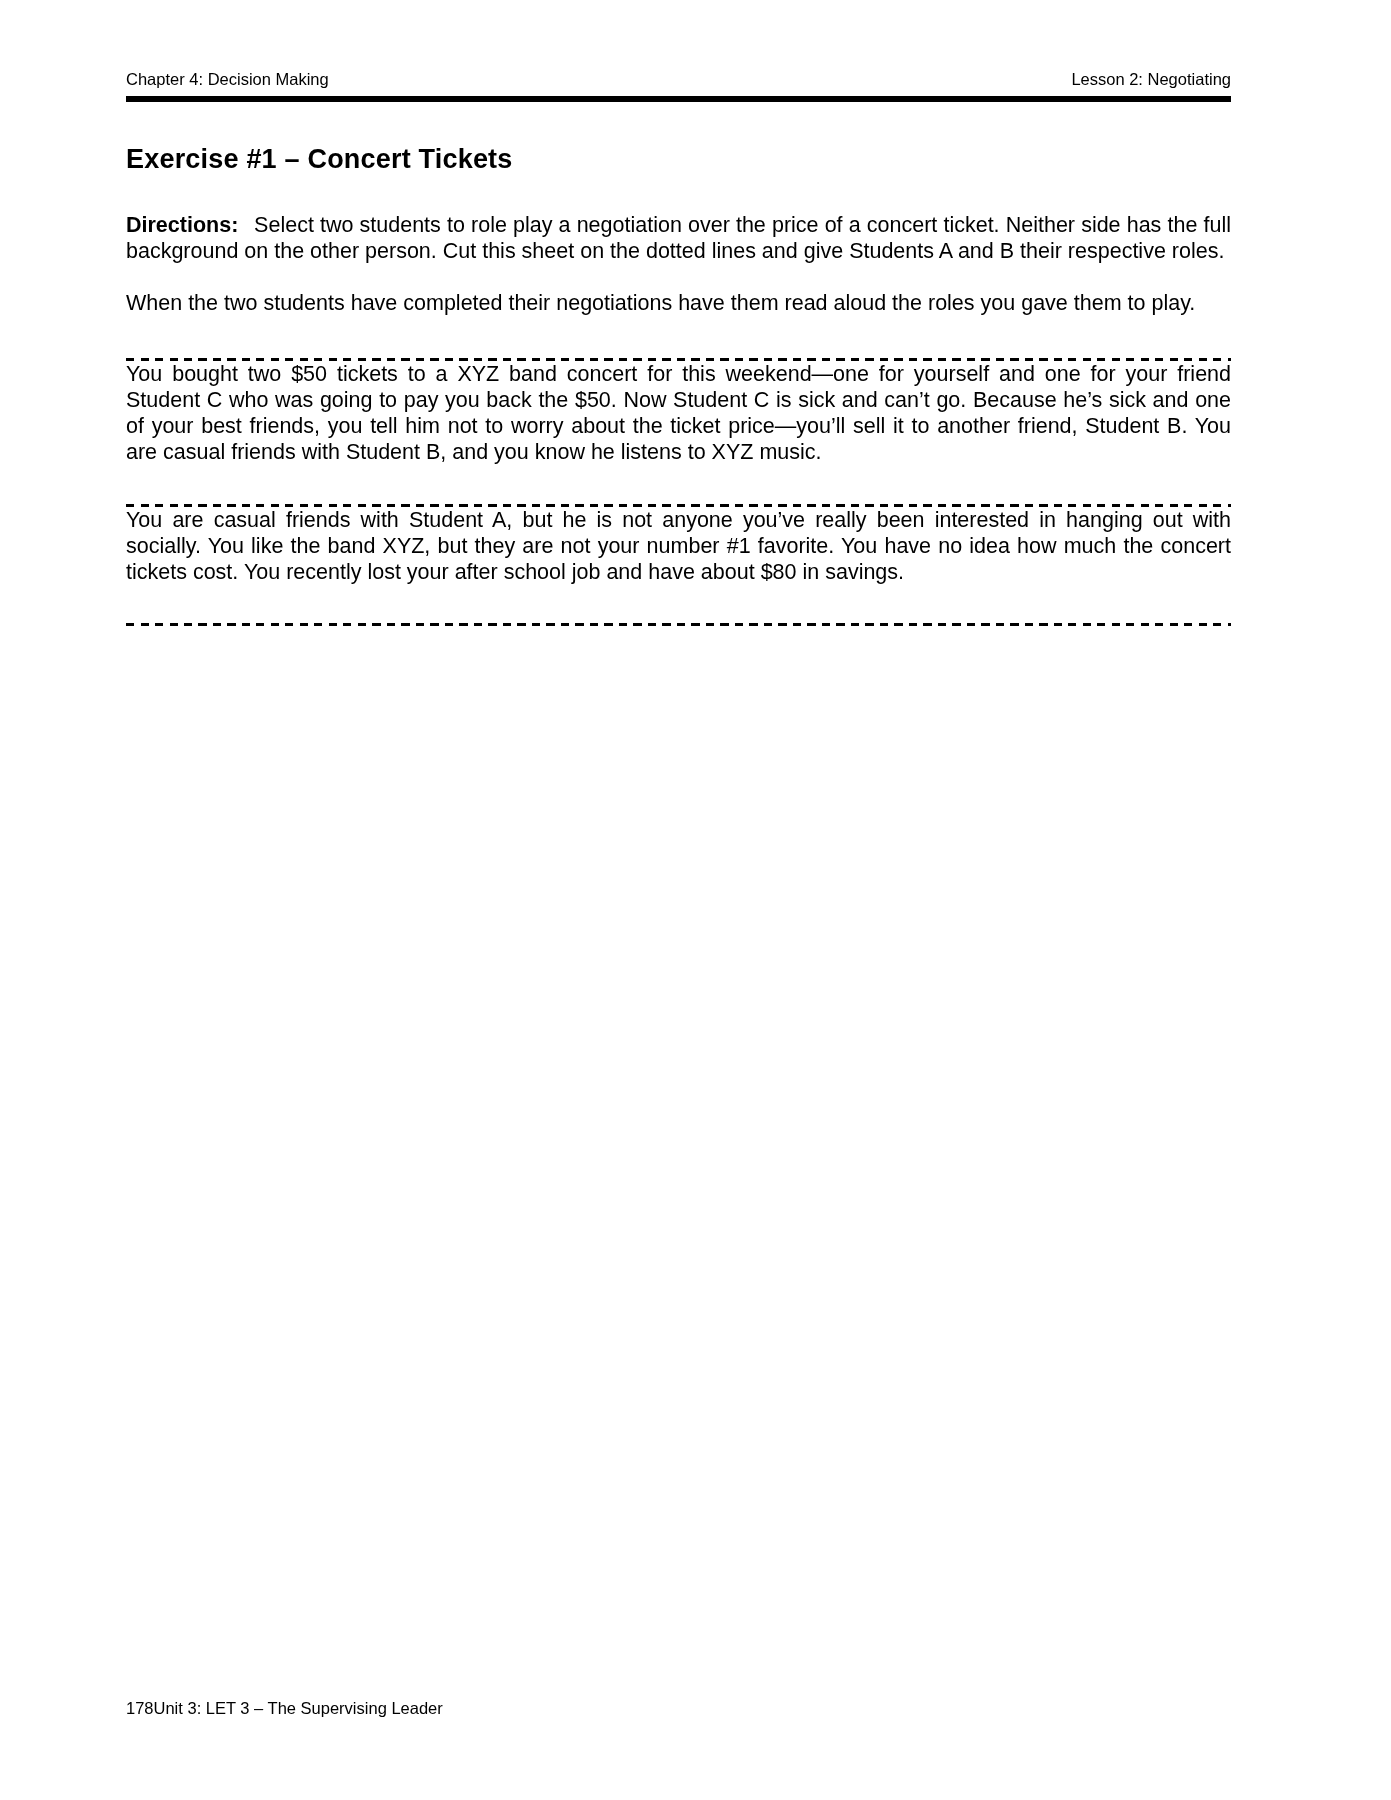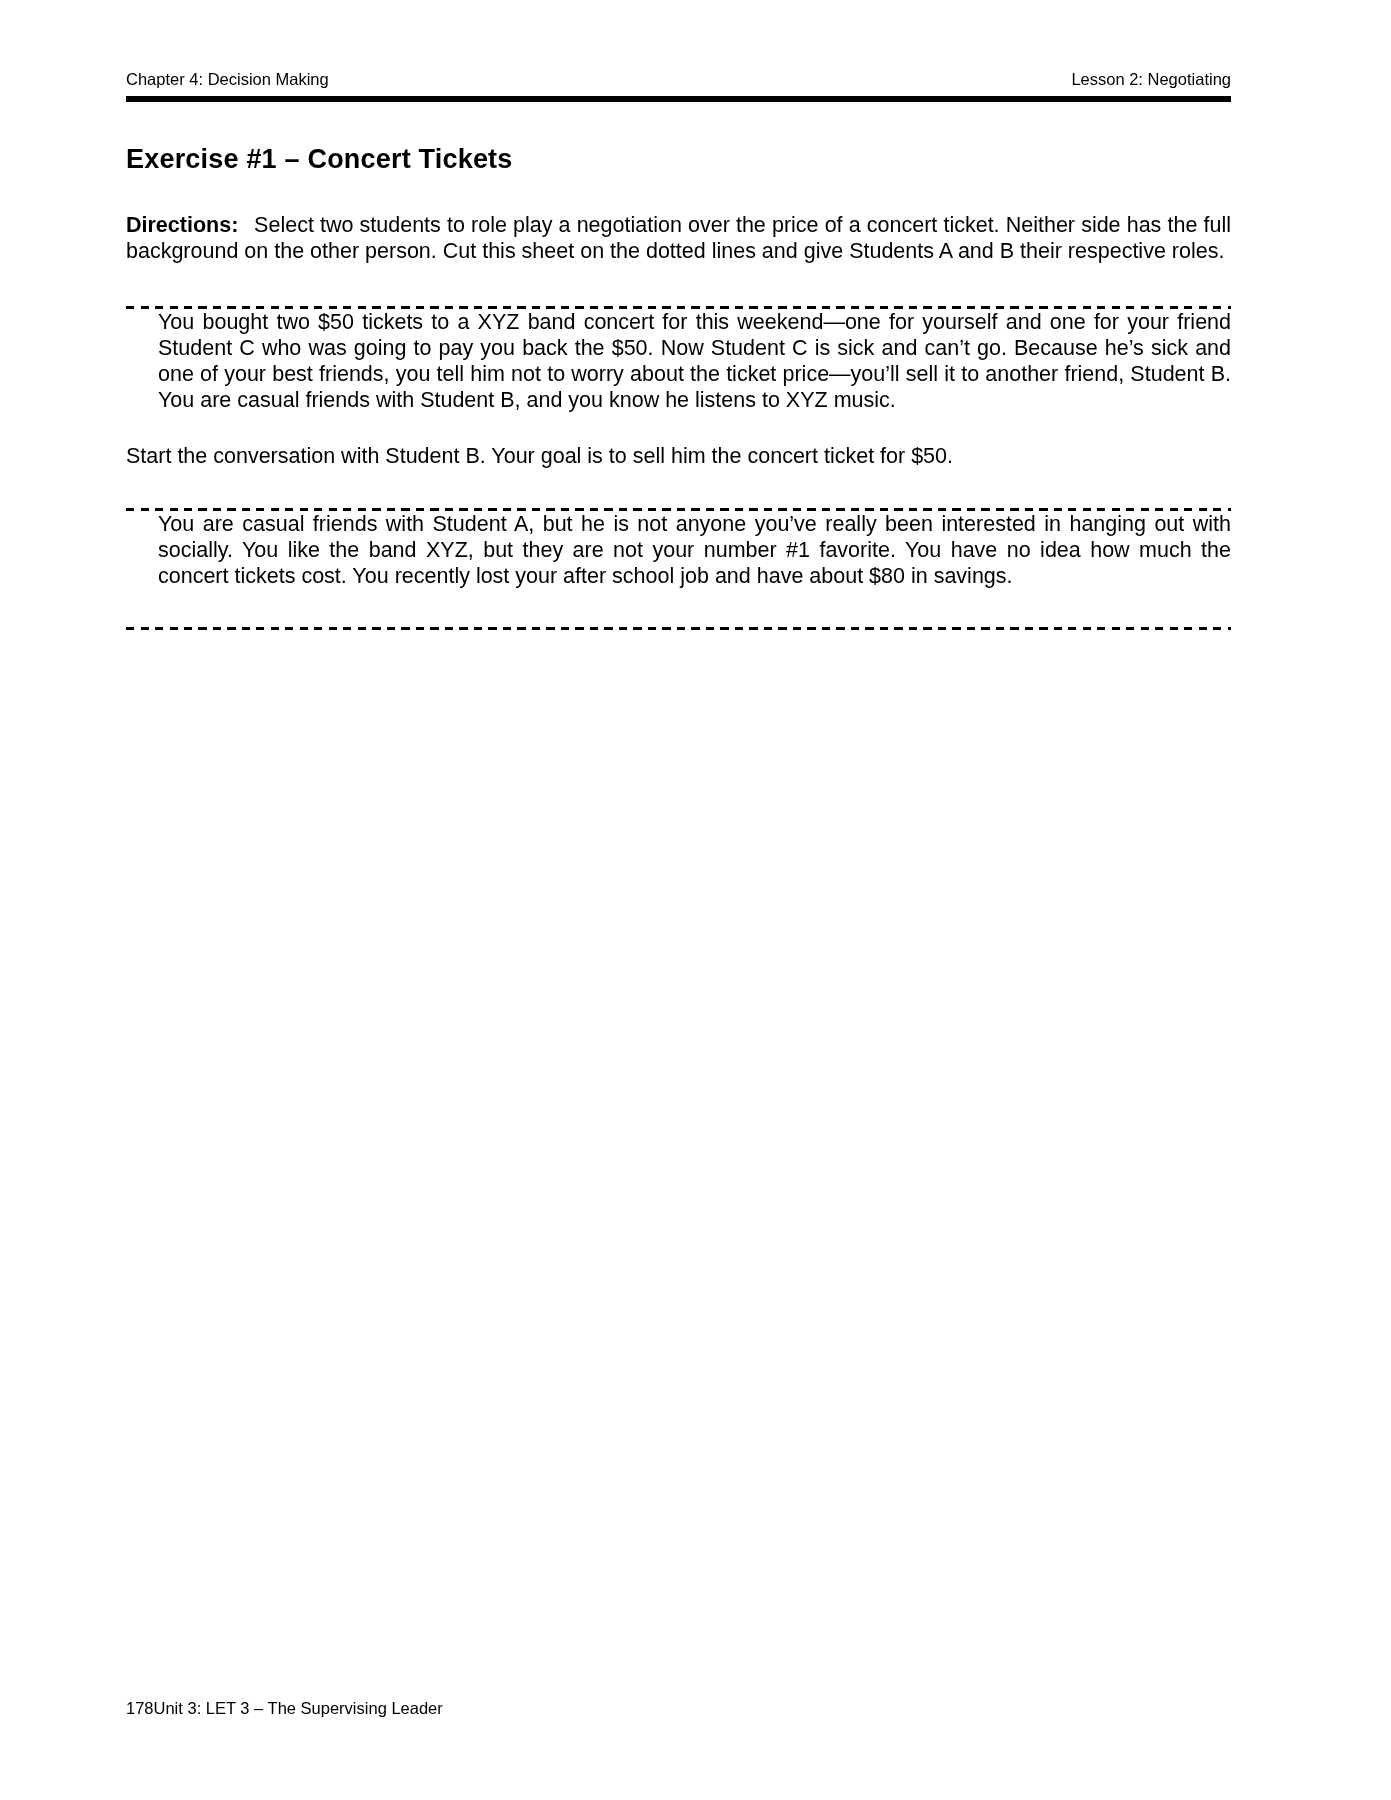--- a/index.html
+++ b/index.html
@@ -42,21 +42,21 @@
     background: repeating-linear-gradient(90deg, #000 0 8px, transparent 8px 14.5px);
   }
   .d1 { margin-top: 42px; }
   .d2 { margin-top: 39px; }
   .d3 { margin-top: 38px; }
   .sec-heading {
     font-weight: bold;
     margin-top: 12px;
     line-height: 26px;
   }
-  .p-body { margin-top: 0; margin-left: 32px; }
+  .p-body { margin-top: 0; }
   .p-goal { margin-top: 30px; }
   .ftr {
     position: absolute;
     left: 126px; right: 160px; top: 1698px;
     display: flex;
     justify-content: flex-start;
     font-size: 16.5px;
     line-height: 20px;
   }
   b, strong { font-weight: bold; }
@@ -68,27 +68,27 @@
 
   <div class="hdr">
     <span>Chapter 4: Decision Making</span>
     <span>Lesson 2: Negotiating</span>
   </div>
 
   <div class="title">Exercise #1 – Concert Tickets</div>
 
   <p class="para p-directions"><strong>Directions:</strong> <span class="after-label">Select two students to role play a negotiation over the price of a concert ticket. Neither side has the full background on the other person. Cut this sheet on the dotted lines and give Students A and B their respective roles.</span></p>
 
+  <p class="para p-when">When the two students have completed their negotiations have them read aloud the roles you gave them to play.</p>
 
   <div class="dashed d1"></div>
 
 
   <p class="para p-body">You bought two $50 tickets to a XYZ band concert for this weekend—one for yourself and one for your friend Student C who was going to pay you back the $50. Now Student C is sick and can’t go. Because he’s sick and one of your best friends, you tell him not to worry about the ticket price—you’ll sell it to another friend, Student B. You are casual friends with Student B, and you know he listens to XYZ music.</p>
 
-  <p class="para p-goal">Start the conversation with Student B. Your goal is to sell him the concert ticket for $50.</p>
 
   <div class="dashed d2"></div>
 
 
   <p class="para p-body">You are casual friends with Student A, but he is not anyone you’ve really been interested in hanging out with socially. You like the band XYZ, but they are not your number #1 favorite. You have no idea how much the concert tickets cost. You recently lost your after school job and have about $80 in savings.</p>
 
   <div class="dashed d3"></div>
 
   <div class="ftr">
     <span>178</span>

